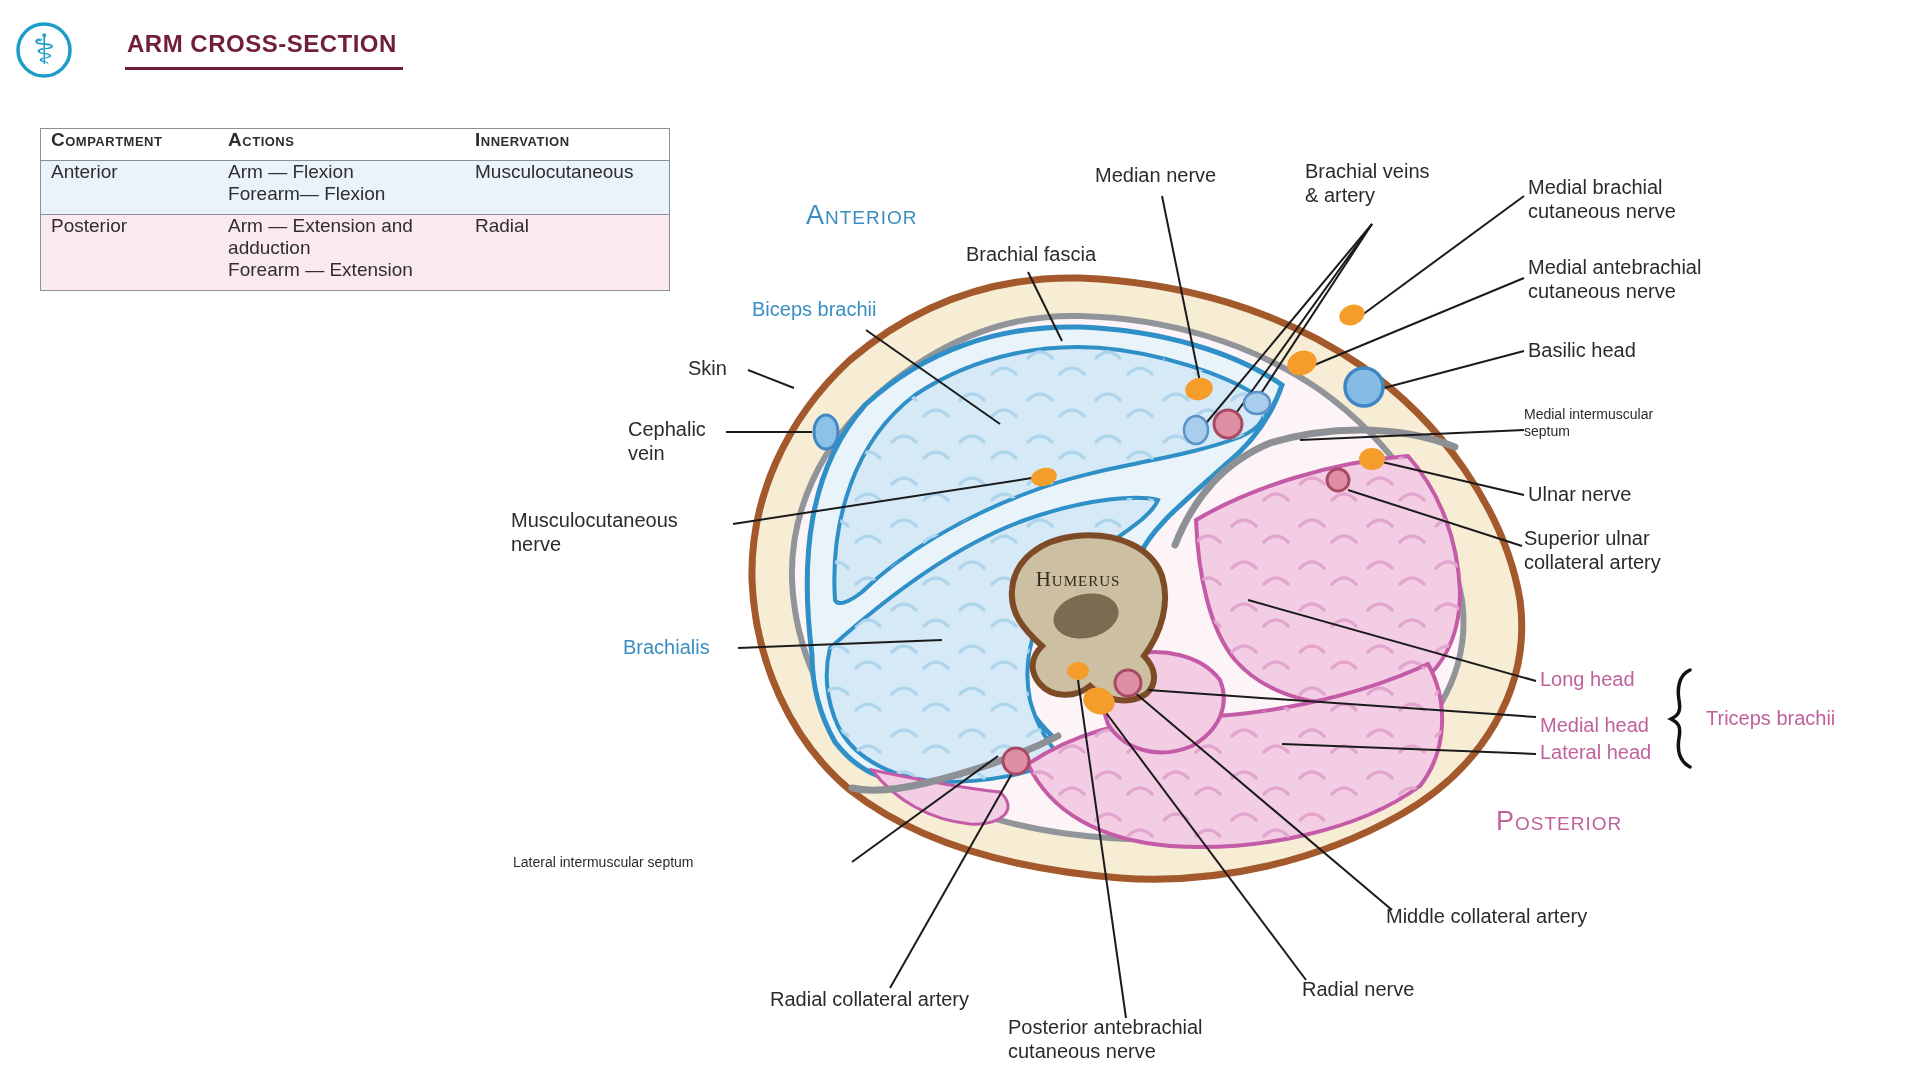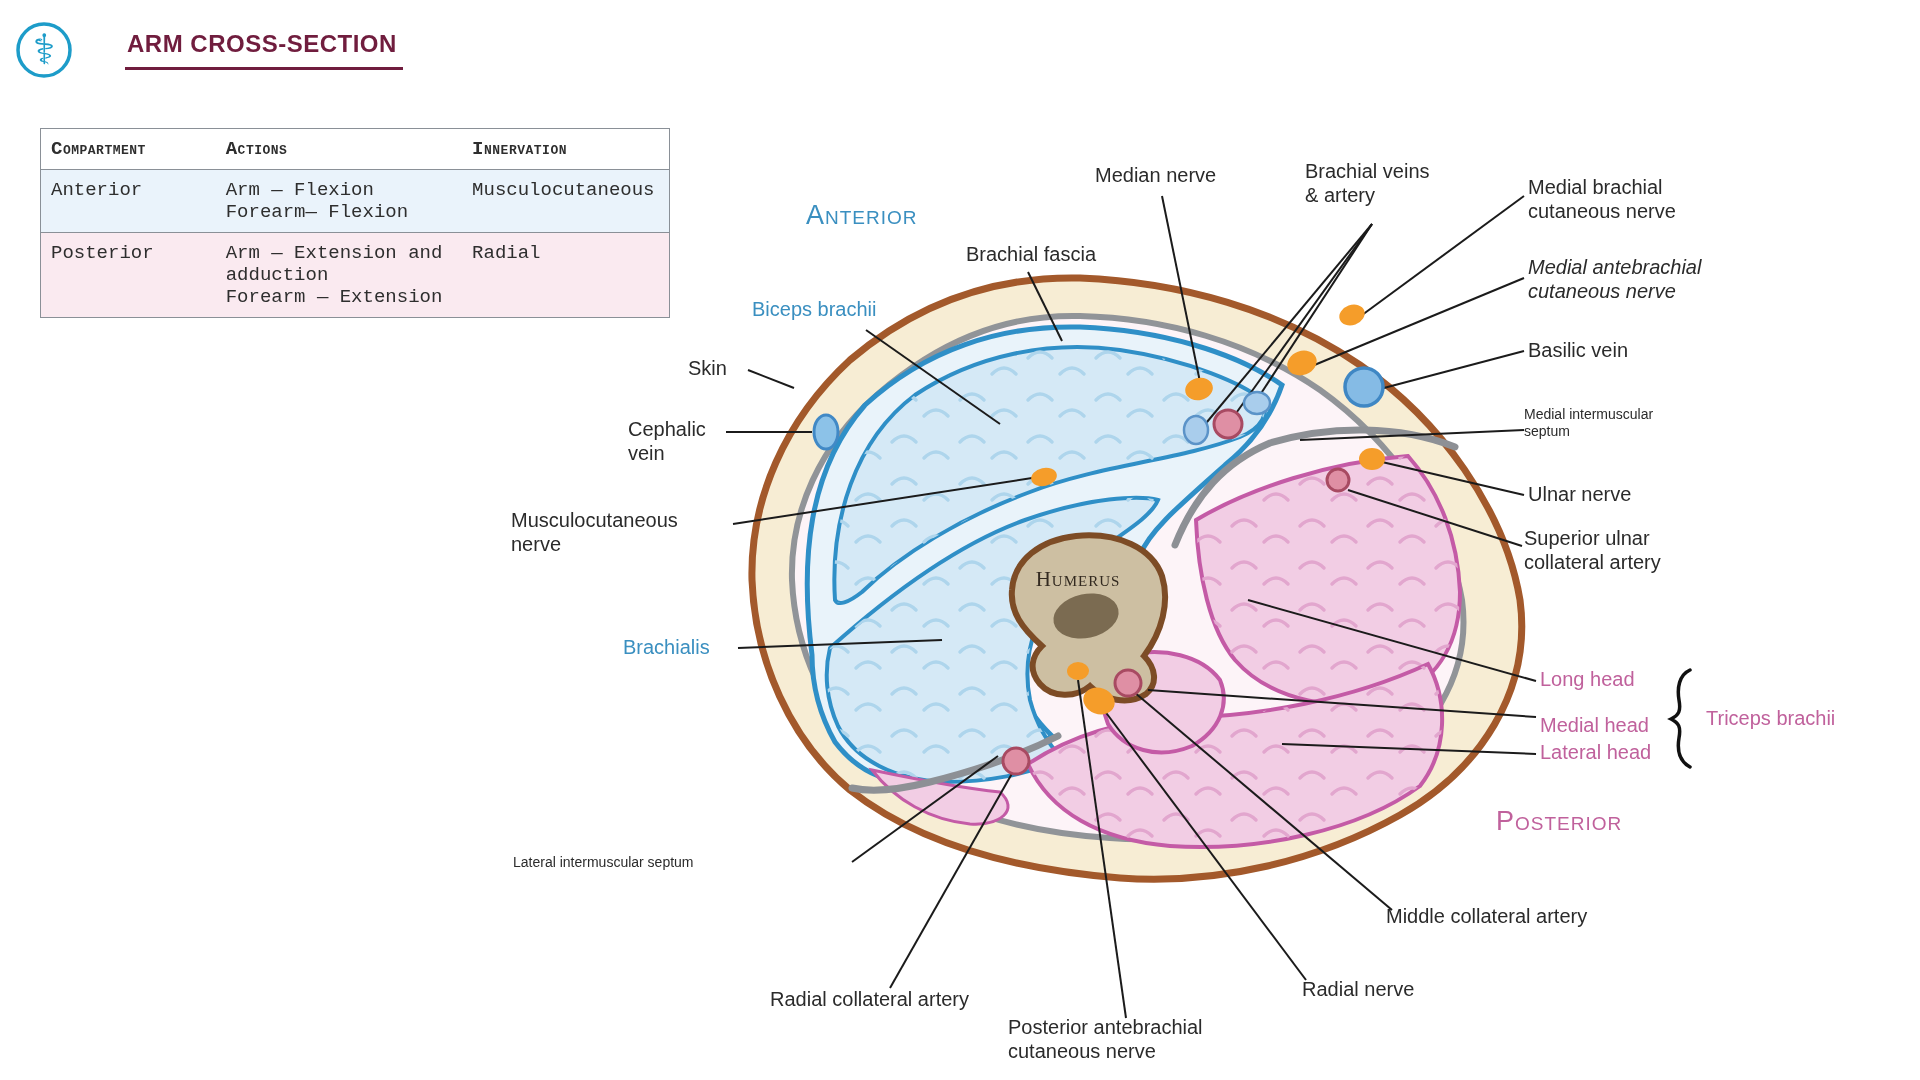--- a/index.html
+++ b/index.html
@@ -7,21 +7,21 @@
          font-family:"Liberation Sans",sans-serif;}
   svg{position:absolute;left:0;top:0;}
   
   .logo{position:absolute;left:14px;top:16px;width:64px;height:70px;}
   .title{position:absolute;left:86px;top:30px;font-size:24px;font-weight:bold;
          color:#701d3e;letter-spacing:.5px;border-bottom:3px solid #701d3e;padding:0 6px 9px 2px;margin-left:39px;}
   
   .tbl{position:absolute;left:40px;top:128px;width:630px;border:1.5px solid #8a9097;
        border-collapse:collapse;font-size:19px;color:#2e2e2e;}
   .tbl .hdr div{font-variant:small-caps;font-weight:bold;font-size:19px;letter-spacing:.5px;}
-  .tbl td{vertical-align:top;padding:9px 8px 9px 10px;font-family:Liberation Mono, monospace;}
+  .tbl td{vertical-align:top;padding:0 8px 9px 10px;}
   .tbl tr{border-bottom:1.5px solid #8a9097;}
   .row-ant{background:#eaf3fb;}
   .row-post{background:#faeaf0;}
   .c1{width:166px;} .c2{width:250px;} .c3{width:190px;}
   
   .lbl{position:absolute;font-size:20px;line-height:1.18;color:#2b2b2b;white-space:nowrap;}
   .lbl.big{font-size:14px;}
   .lbl.blue{color:#3a8fc0;}
   .lbl.pink{color:#c0619c;}
   .lbl.dir{font-variant:small-caps;font-size:27px;letter-spacing:1px;font-weight:500;}
@@ -223,25 +223,25 @@
   <div class="lbl" style="left:966px;top:243px;">Brachial fascia</div>
   <div class="lbl" style="left:1095px;top:164px;">Median nerve</div>
   <div class="lbl" style="left:1305px;top:160px;">
     <div>Brachial veins</div>
     <div>&amp; artery</div>
   </div>
   <div class="lbl" style="left:1528px;top:176px;">
     <div>Medial brachial</div>
     <div>cutaneous nerve</div>
   </div>
-  <div class="lbl" style="left:1528px;top:256px;font-style:italic;">
+  <div class="lbl" style="left:1528px;top:256px;">
     <div>Medial antebrachial</div>
     <div>cutaneous nerve</div>
   </div>
-  <div class="lbl" style="left:1528px;top:339px;">Basilic vein</div>
+  <div class="lbl" style="left:1528px;top:339px;">Basilic head</div>
   <div class="lbl big" style="left:1524px;top:406px;">
     <div>Medial intermuscular</div>
     <div>septum</div>
   </div>
   <div class="lbl" style="left:1528px;top:483px;">Ulnar nerve</div>
   <div class="lbl" style="left:1524px;top:527px;">
     <div>Superior ulnar</div>
     <div>collateral artery</div>
   </div>
   <div class="lbl pink" style="left:1540px;top:668px;">Long head</div>

